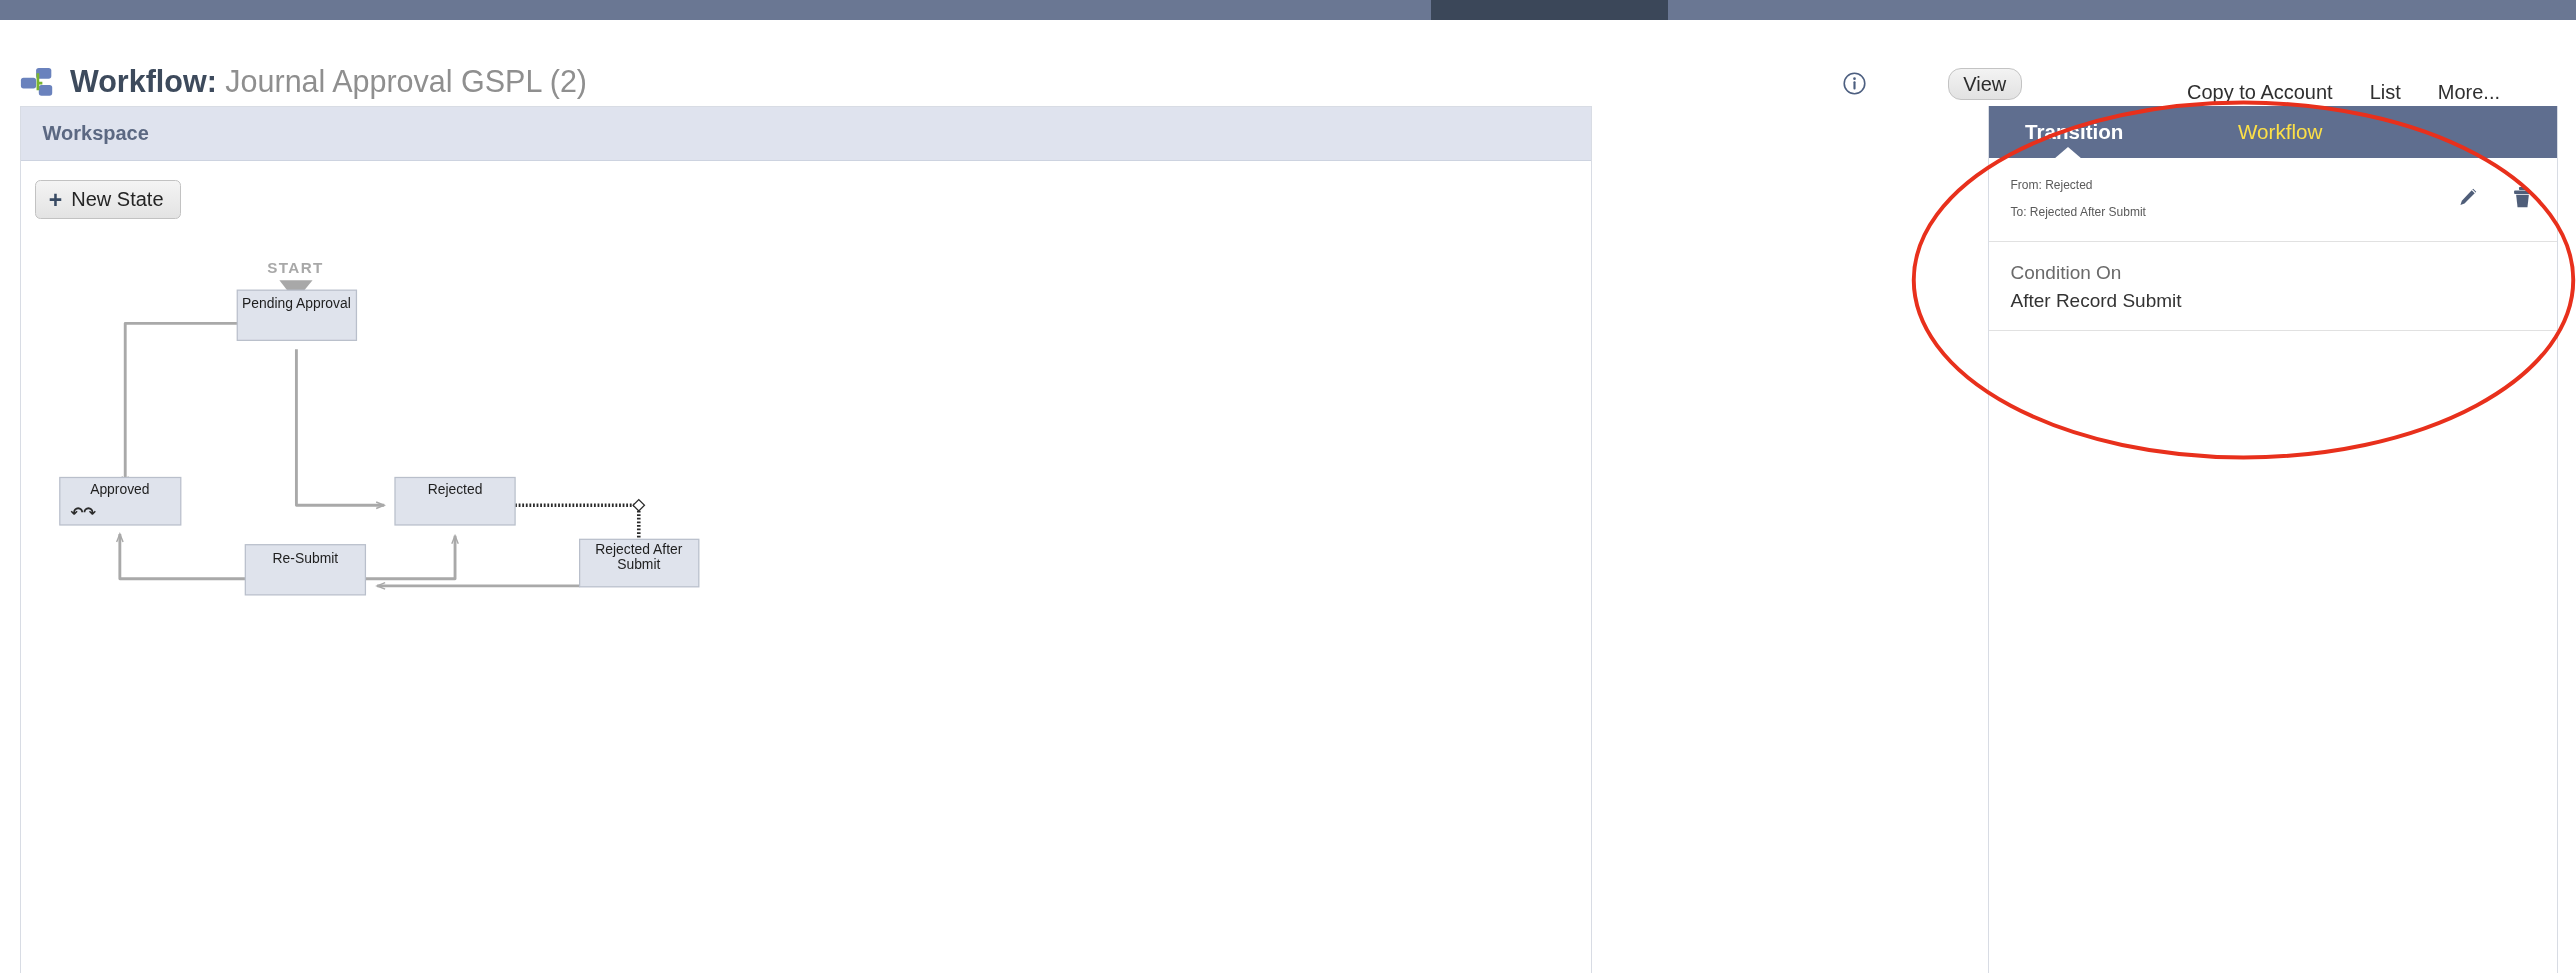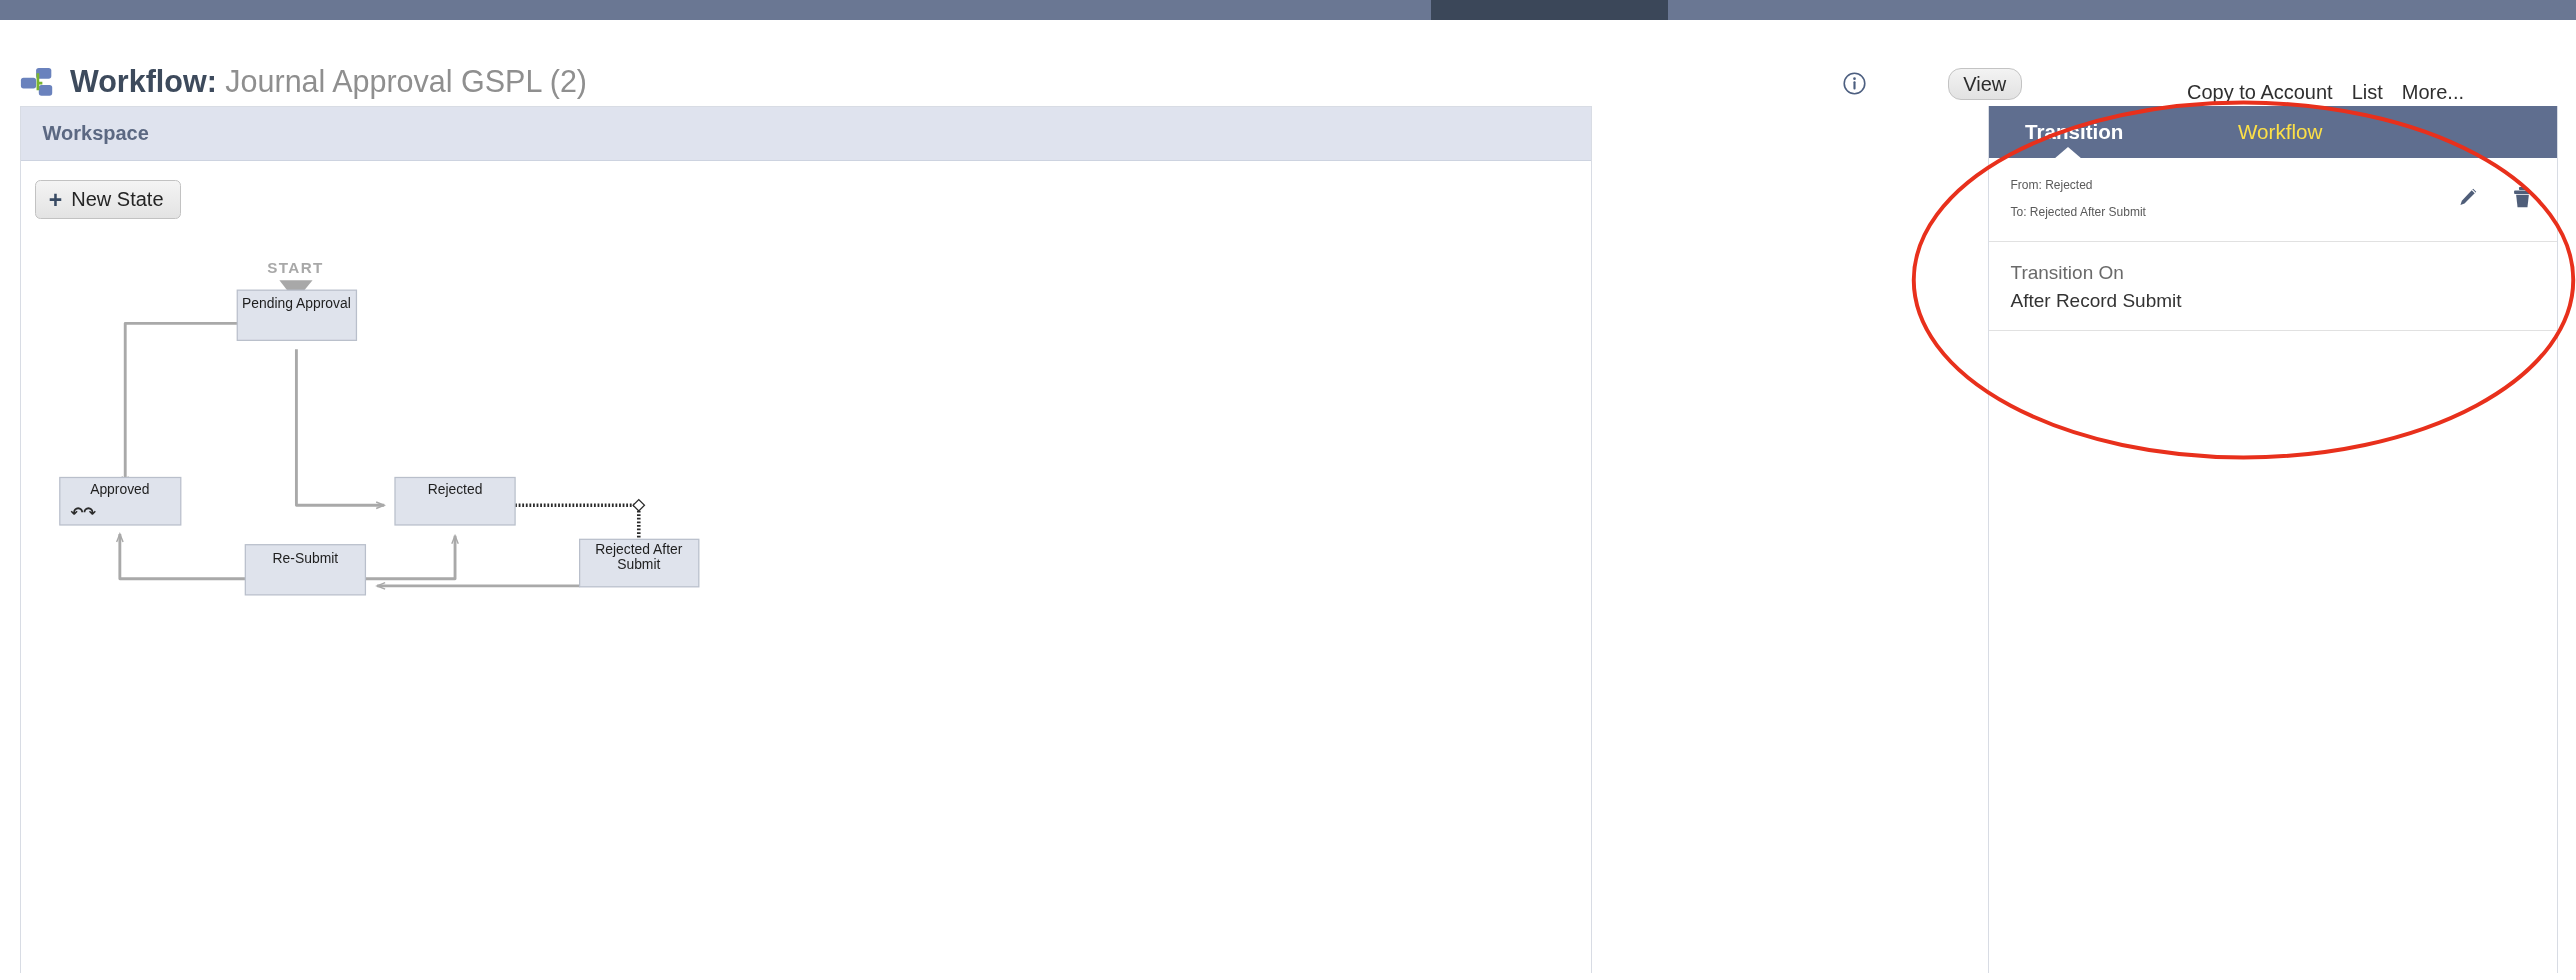--- a/index.html
+++ b/index.html
@@ -79,21 +79,21 @@
     border: 0.9px solid #c3c3c3;
     border-radius: 13px;
     cursor: pointer;
     box-sizing: border-box;
   }
 
   .header-actions {
     position: absolute;
     left: 2187px; top: 61px;
     display: flex;
-    gap: 19px;
+    gap: 37px;
     font-size: 20px;
     color: #2f2f2f;
     white-space: nowrap;
   }
   .header-actions span { cursor: pointer; }
 
   
   .workspace {
     position: absolute;
     left: 20px; top: 106px;
@@ -375,21 +375,21 @@
             <rect x="9" y="2" width="8" height="3.4" rx="1" fill="#4f5e79"></rect>
             <rect x="3.5" y="6" width="19" height="4" rx="1" fill="#4f5e79"></rect>
             <path d="M5.8 11 L20.2 11 L18.6 25 L7.4 25 Z" fill="#4f5e79"></path>
           </svg>
         </span>
       </div>
     </div>
 
     <div class="panel-section">
       <div class="field-block">
-        <div class="field-label">Transition On</div>
+        <div class="field-label">Condition On</div>
         <div class="field-value">After Record Submit</div>
       </div>
     </div>
   </div>
 
   <svg class="annotation" viewBox="0 0 746 404">
     <ellipse cx="373" cy="202" rx="368" ry="198" fill="none" stroke="#e8301c" stroke-width="4.4"></ellipse>
   </svg>
 
 </div>

